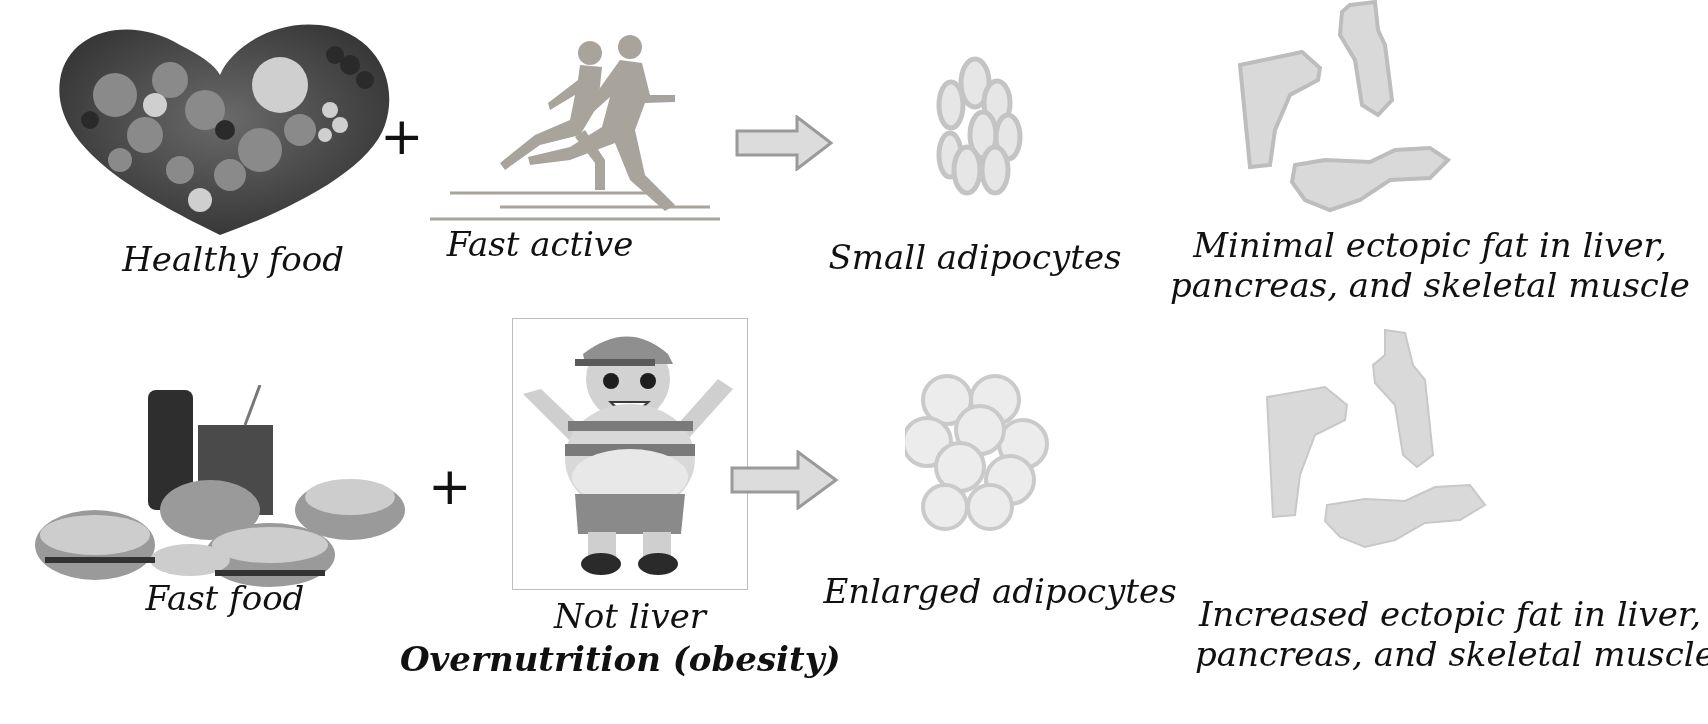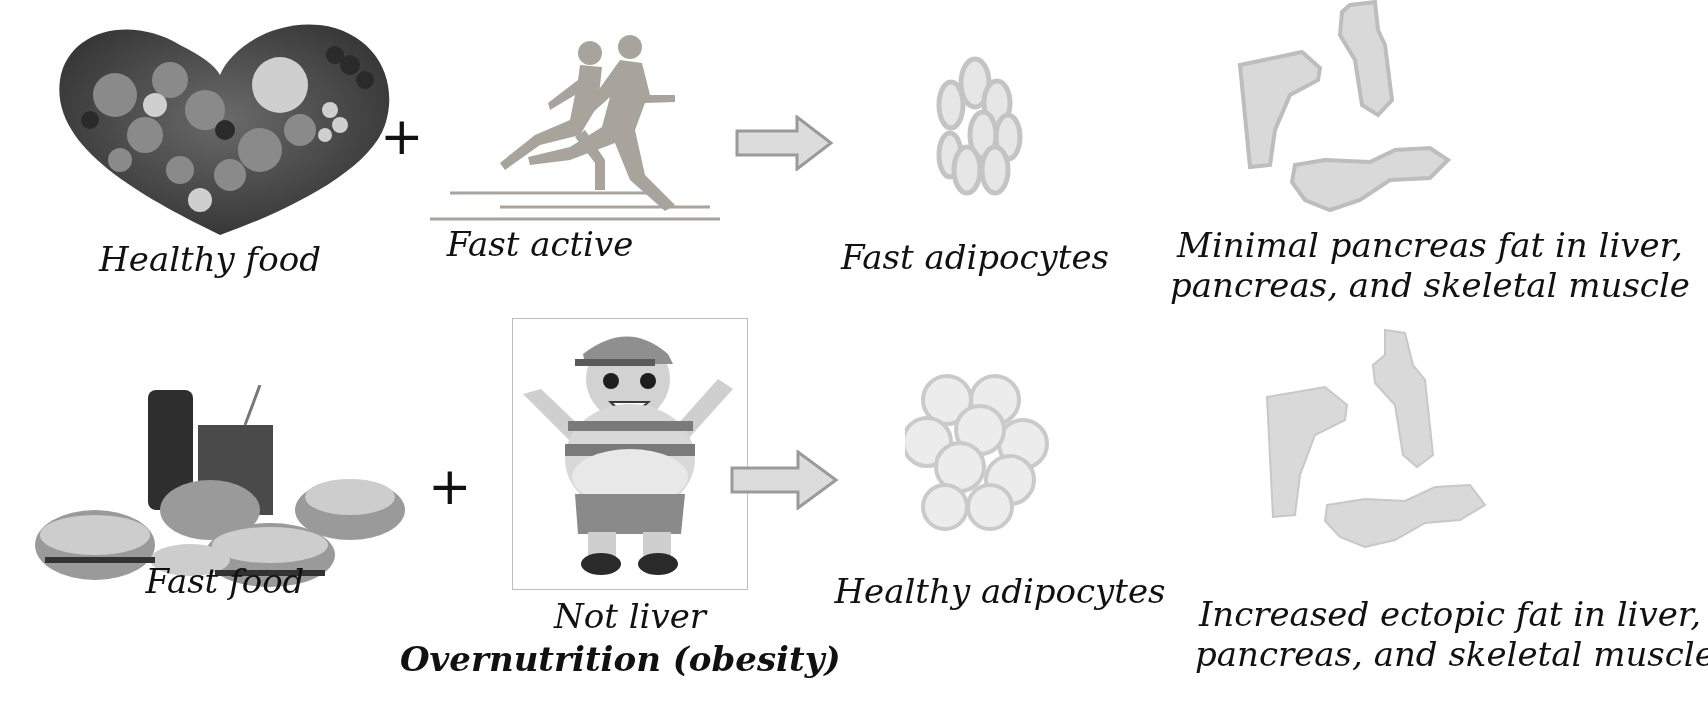--- a/index.html
+++ b/index.html
@@ -45,21 +45,21 @@
     </g>
     <g fill="#2a2a2a">
       <circle cx="320" cy="55" r="10"></circle>
         <circle cx="305" cy="45" r="9"></circle>
         <circle cx="335" cy="70" r="9"></circle>
       <circle cx="195" cy="120" r="10"></circle>
         <circle cx="60" cy="110" r="9"></circle>
     </g>
   </svg>
 </div>
-<div class="caption" style="left:60px;top:240px;width:300px;">Healthy food</div>
+<div class="caption" style="left:44px;top:240px;width:300px;text-align:right;">Healthy food</div>
 
 <div class="plus" style="left:380px;top:110px;">+</div>
 
 <div class="abs" style="left:430px;top:35px;width:300px;height:190px;">
   <svg width="300" height="190" viewBox="0 0 300 190">
     <g fill="#a8a49c">
 
       <circle cx="160" cy="18" r="12"></circle>
       <path d="M150 30 L172 32 L168 70 L150 100 L110 110 L75 135 L70 128 L105 100 L140 85 L145 60 L120 75 L118 68 L148 45 Z"></path>
       <path d="M155 95 L175 125 L175 155 L165 155 L165 128 L145 102 Z"></path>
@@ -89,32 +89,32 @@
       <ellipse cx="16" cy="50" rx="12" ry="23"></ellipse>
       <ellipse cx="62" cy="48" rx="13" ry="22"></ellipse>
       <ellipse cx="48" cy="80" rx="13" ry="23"></ellipse>
       <ellipse cx="73" cy="82" rx="12" ry="22"></ellipse>
       <ellipse cx="15" cy="100" rx="11" ry="22"></ellipse>
       <ellipse cx="32" cy="115" rx="13" ry="23"></ellipse>
       <ellipse cx="60" cy="115" rx="13" ry="23"></ellipse>
     </g>
   </svg>
 </div>
-<div class="caption" style="left:815px;top:238px;width:320px;">Fast adipocytes</div>
+<div class="caption" style="left:815px;top:238px;width:320px;">Small adipocytes</div>
 
 <div class="abs" style="left:1230px;top:0px;width:240px;height:215px;">
   <svg width="240" height="215" viewBox="0 0 240 215">
     <g fill="#d9d9d9" stroke="#bdbdbd" stroke-width="4">
       <path d="M10 65 L72 52 L90 68 L88 80 L60 95 L45 130 L40 165 L20 167 Z"></path>
       <path d="M120 5 L145 2 L148 30 L155 45 L162 100 L148 115 L132 105 L125 60 L110 35 L112 12 Z"></path>
       <path d="M65 165 L95 160 L140 162 L165 150 L200 148 L218 160 L200 178 L160 180 L130 200 L100 210 L75 200 L62 182 Z"></path>
     </g>
   </svg>
 </div>
-<div class="caption" style="left:1170px;top:226px;width:520px;">Minimal pancreas fat in liver,</div>
+<div class="caption" style="left:1170px;top:226px;width:520px;">Minimal ectopic fat in liver,</div>
 <div class="caption" style="left:1170px;top:266px;width:520px;">pancreas, and skeletal muscle</div>
 
 <div class="abs" style="left:20px;top:385px;width:400px;height:205px;">
   <svg width="400" height="205" viewBox="0 0 400 205">
     <rect x="128" y="5" width="45" height="120" rx="8" fill="#2e2e2e"></rect>
     <rect x="178" y="40" width="75" height="90" fill="#4a4a4a"></rect>
     <line x1="240" y1="0" x2="225" y2="40" stroke="#777" stroke-width="3"></line>
     <g fill="#9a9a9a">
       <ellipse cx="75" cy="160" rx="60" ry="35"></ellipse>
       <ellipse cx="250" cy="170" rx="65" ry="32"></ellipse>
@@ -126,21 +126,21 @@
       <ellipse cx="250" cy="160" rx="58" ry="18"></ellipse>
       <ellipse cx="330" cy="112" rx="45" ry="18"></ellipse>
       <ellipse cx="170" cy="175" rx="40" ry="16"></ellipse>
     </g>
     <g fill="#333">
       <rect x="25" y="172" width="110" height="6"></rect>
       <rect x="195" y="185" width="110" height="6"></rect>
     </g>
   </svg>
 </div>
-<div class="caption" style="left:80px;top:562px;width:290px;">Fast food</div>
+<div class="caption" style="left:80px;top:579px;width:290px;">Fast food</div>
 
 <div class="plus" style="left:428px;top:460px;">+</div>
 
 <div class="abs" style="left:512px;top:318px;width:236px;height:272px;border:1px solid #bdbdbd;box-sizing:border-box;">
   <svg width="234" height="270" viewBox="0 0 234 270">
 
     <path d="M10 75 L28 70 L70 110 L60 125 Z" fill="#cfcfcf"></path>
     <path d="M220 70 L205 60 L165 105 L175 120 Z" fill="#cfcfcf"></path>
 
     <circle cx="115" cy="60" r="42" fill="#d2d2d2"></circle>
@@ -184,21 +184,21 @@
       <circle cx="22" cy="70" r="24"></circle>
       <circle cx="118" cy="72" r="24"></circle>
       <circle cx="75" cy="58" r="24"></circle>
       <circle cx="55" cy="95" r="24"></circle>
       <circle cx="105" cy="108" r="24"></circle>
       <circle cx="40" cy="135" r="22"></circle>
       <circle cx="85" cy="135" r="22"></circle>
     </g>
   </svg>
 </div>
-<div class="caption" style="left:810px;top:572px;width:380px;">Healthy adipocytes</div>
+<div class="caption" style="left:810px;top:572px;width:380px;">Enlarged adipocytes</div>
 
 <div class="abs" style="left:1255px;top:325px;width:260px;height:240px;">
   <svg width="260" height="240" viewBox="0 0 260 240">
     <g fill="#d9d9d9" stroke="#c8c8c8" stroke-width="2">
       <path d="M12 72 L70 62 L92 80 L90 95 L60 110 L45 150 L40 190 L18 192 Z"></path>
       <path d="M130 5 L150 8 L158 40 L170 55 L178 130 L162 142 L148 130 L140 80 L120 58 L118 40 L130 30 Z"></path>
       <path d="M72 180 L110 174 L150 176 L180 162 L215 160 L230 180 L205 195 L170 198 L140 215 L110 222 L85 212 L70 196 Z"></path>
     </g>
   </svg>
 </div>

